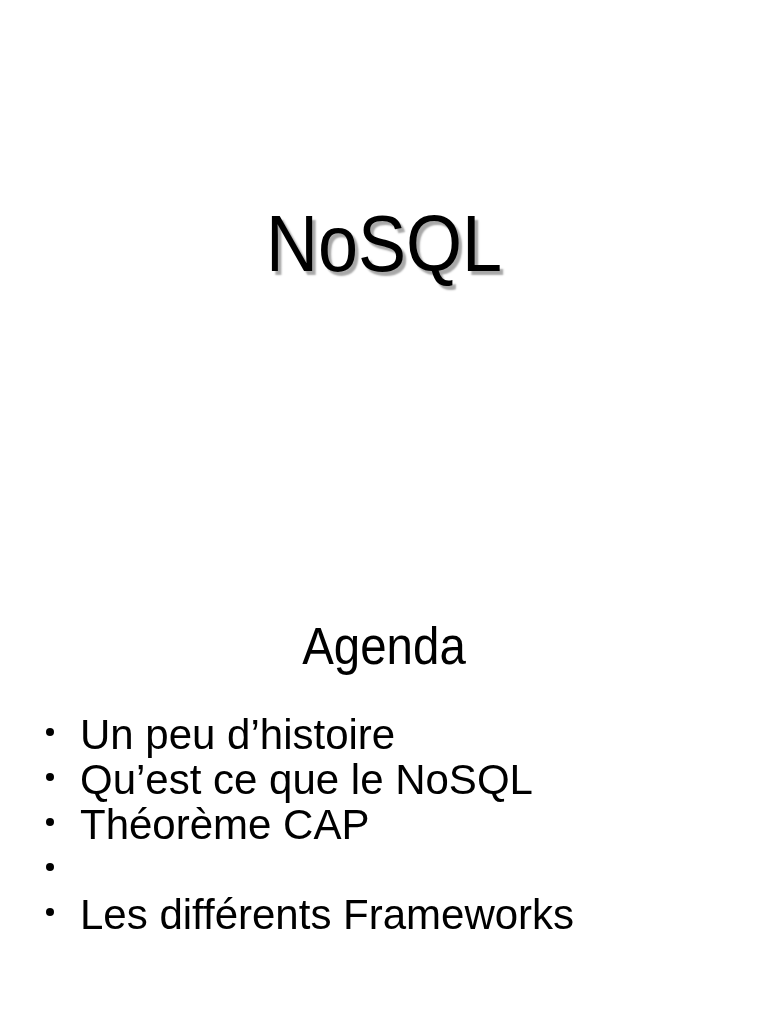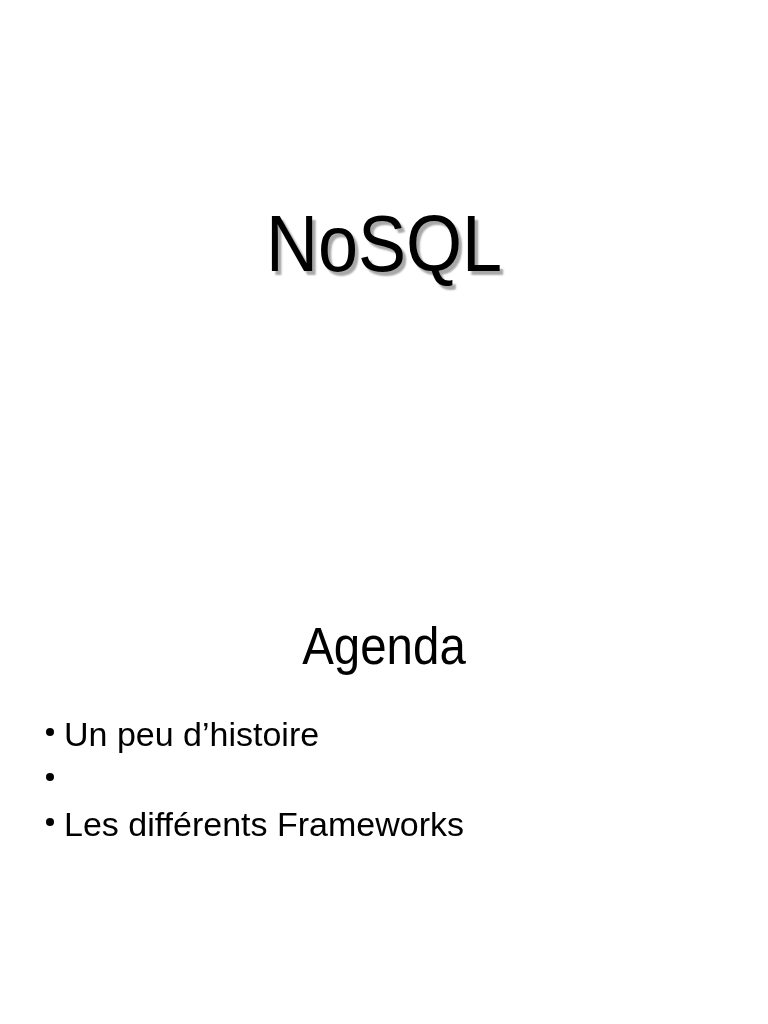--- a/index.html
+++ b/index.html
@@ -55,22 +55,22 @@
     left: 0;
     width: 768px;
     margin: 0;
     padding: 0;
     list-style: none;
   }
   .agenda-list li {
     position: relative;
     height: 45px;
     line-height: 45px;
-    font-size: 34px;
-    padding-left: 64px;
+    font-size: 42px;
+    padding-left: 80px;
     white-space: nowrap;
   }
   .bullet-dot {
     position: absolute;
     left: 46px;
     top: 16px;
     width: 8px;
     height: 8px;
     border-radius: 50%;
     background: #000000;
@@ -81,17 +81,19 @@
 <body>
 
 <div class="page">
 
   <div class="slide-title">NoSQL</div>
 
   <div class="agenda-heading">Agenda</div>
 
   <ul class="agenda-list">
       <li><span class="bullet-dot"></span><span>Un peu d’histoire</span></li>
+      <li><span class="bullet-dot"></span><span>Qu’est ce que le NoSQL</span></li>
+      <li><span class="bullet-dot"></span><span>Théorème CAP</span></li>
       <li><span class="bullet-dot"></span></li>
       <li><span class="bullet-dot"></span><span>Les différents Frameworks</span></li>
     </ul>
 
 </div>
 
 </body></html>

